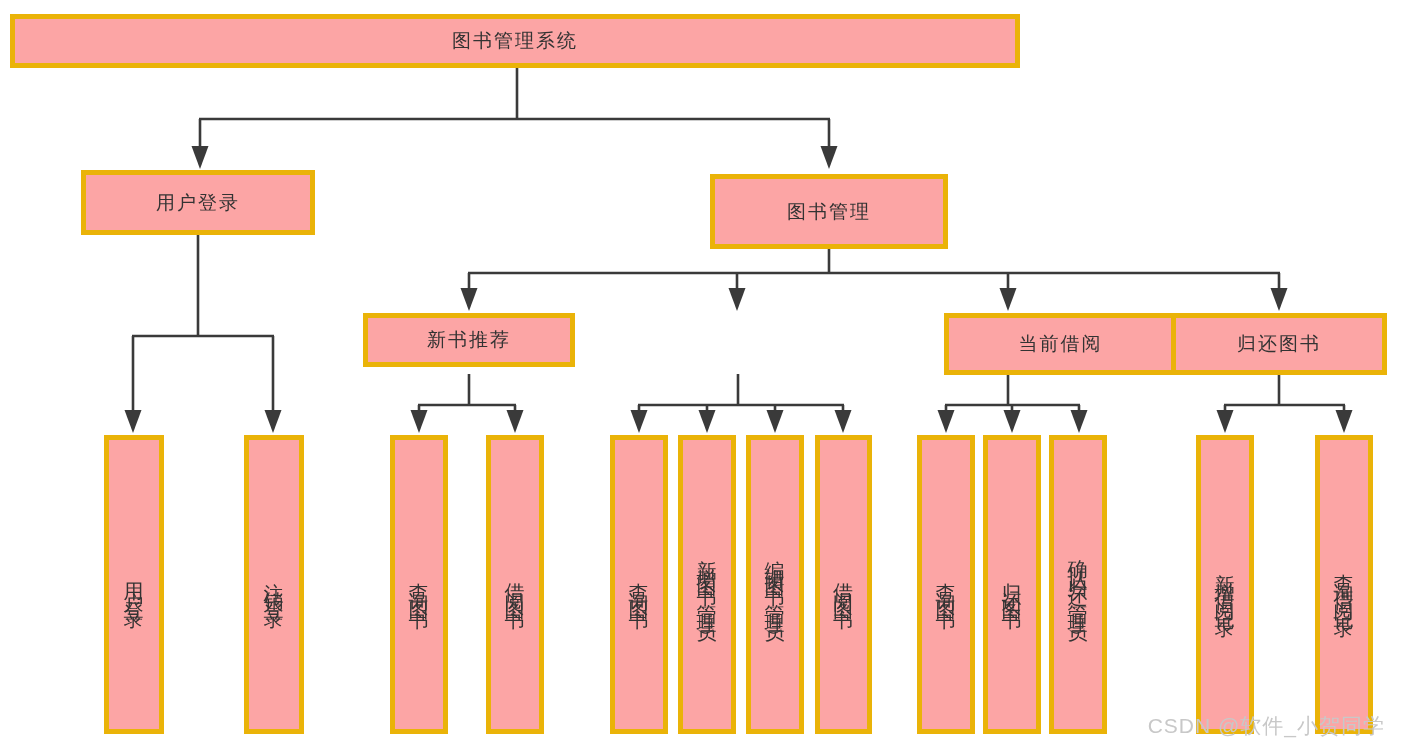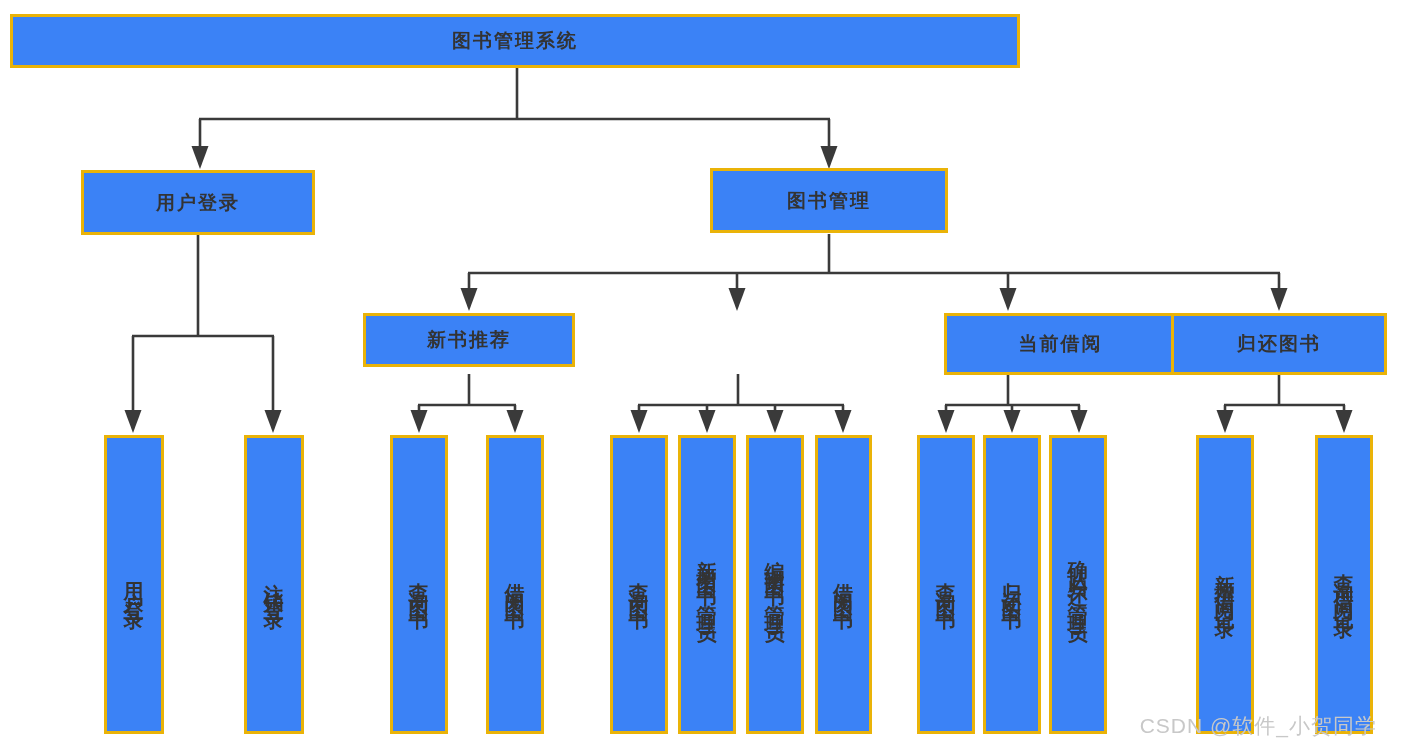--- a/index.html
+++ b/index.html
@@ -2,30 +2,30 @@
 <html><head>
 <meta charset="utf-8">
 <style>
   html,body{margin:0;padding:0;background:#ffffff;}
   .stage{
     position:relative;width:1405px;height:747px;background:#ffffff;overflow:hidden;
     font-family:"Liberation Sans",sans-serif;color:#333333;
   }
   .wires{position:absolute;left:0;top:0;z-index:1;}
   .box{
-    position:absolute;z-index:2;background:#3b82f6;border:3px solid #eab308;
-    display:flex;align-items:center;justify-content:center;box-sizing:border-box;font-weight:bold;
+    position:absolute;z-index:2;background:#fca5a5;border:5px solid #eab308;
+    display:flex;align-items:center;justify-content:center;box-sizing:border-box;
   }
   .hlabel{font-size:19px;letter-spacing:2px;white-space:nowrap;}
   .leaf{
     writing-mode:vertical-rl;text-orientation:upright;
     font-size:20px;letter-spacing:9px;line-height:1;
   }
   .watermark{
-    position:absolute;z-index:3;right:28px;top:712px;
+    position:absolute;z-index:3;right:20px;top:712px;
     font-size:21px;letter-spacing:1px;color:#c8c8c8;white-space:nowrap;
   }
 </style>
 </head>
 <body>
 
 <div class="stage">
 
   <svg class="wires" width="1405" height="747" viewBox="0 0 1405 747">
       <line x1="517" y1="67" x2="517" y2="119" stroke="#3a3a3a" stroke-width="2.6"></line>
@@ -78,21 +78,21 @@
       <line x1="1224" y1="405" x2="1345" y2="405" stroke="#3a3a3a" stroke-width="2.6"></line>
       <line x1="1225" y1="405" x2="1225" y2="416" stroke="#3a3a3a" stroke-width="2.6"></line>
       <polygon points="1216.5,410 1233.5,410 1225,433" fill="#3a3a3a"></polygon>
       <line x1="1344" y1="405" x2="1344" y2="416" stroke="#3a3a3a" stroke-width="2.6"></line>
       <polygon points="1335.5,410 1352.5,410 1344,433" fill="#3a3a3a"></polygon>
     </svg>
 
   <div class="box hlabel" style="left:10px;top:14px;width:1010px;height:54px">图书管理系统</div>
 
   <div class="box hlabel" style="left:81px;top:170px;width:234px;height:65px">用户登录</div>
-  <div class="box hlabel" style="left:710px;top:168px;width:238px;height:65px">图书管理</div>
+  <div class="box hlabel" style="left:710px;top:174px;width:238px;height:75px">图书管理</div>
 
   <div class="box hlabel" style="left:363px;top:313px;width:212px;height:54px">新书推荐</div>
   <div class="box hlabel" style="left:944px;top:313px;width:233px;height:62px">当前借阅</div>
   <div class="box hlabel" style="left:1171px;top:313px;width:216px;height:62px">归还图书</div>
 
   <div class="box leaf" style="left:104px;top:435px;width:60px;height:299px">用户登录</div>
   <div class="box leaf" style="left:244px;top:435px;width:60px;height:299px">注销登录</div>
 
   <div class="box leaf" style="left:390px;top:435px;width:58px;height:299px">查询图书</div>
   <div class="box leaf" style="left:486px;top:435px;width:58px;height:299px">借阅图书</div>

